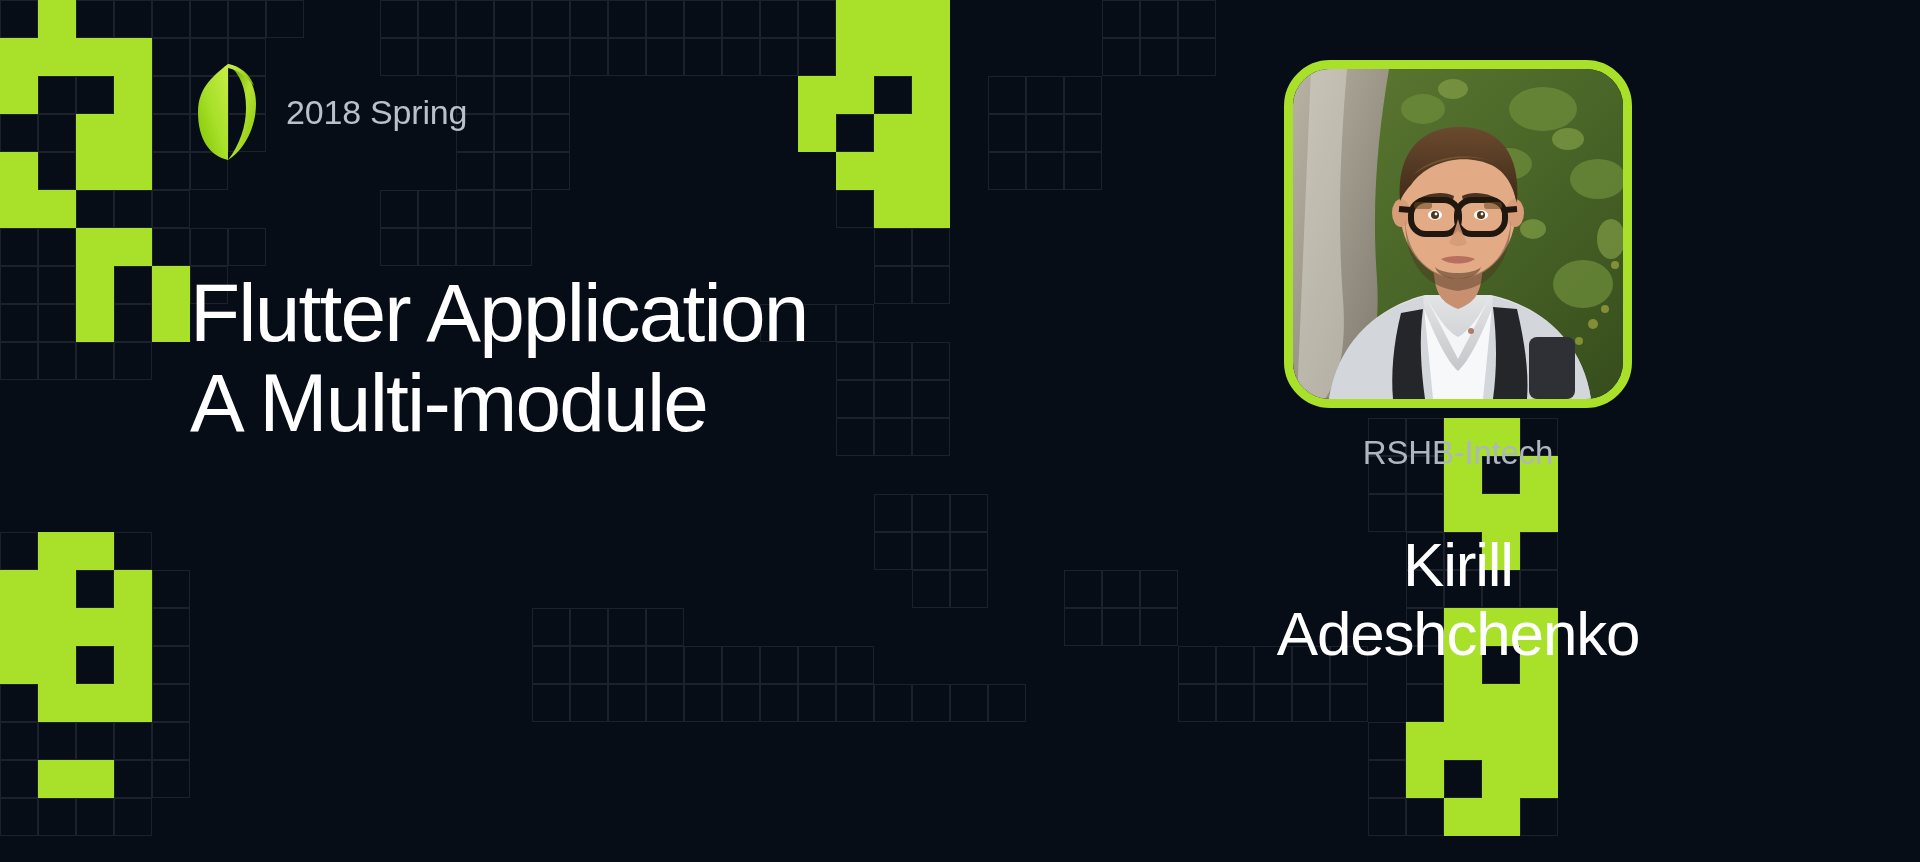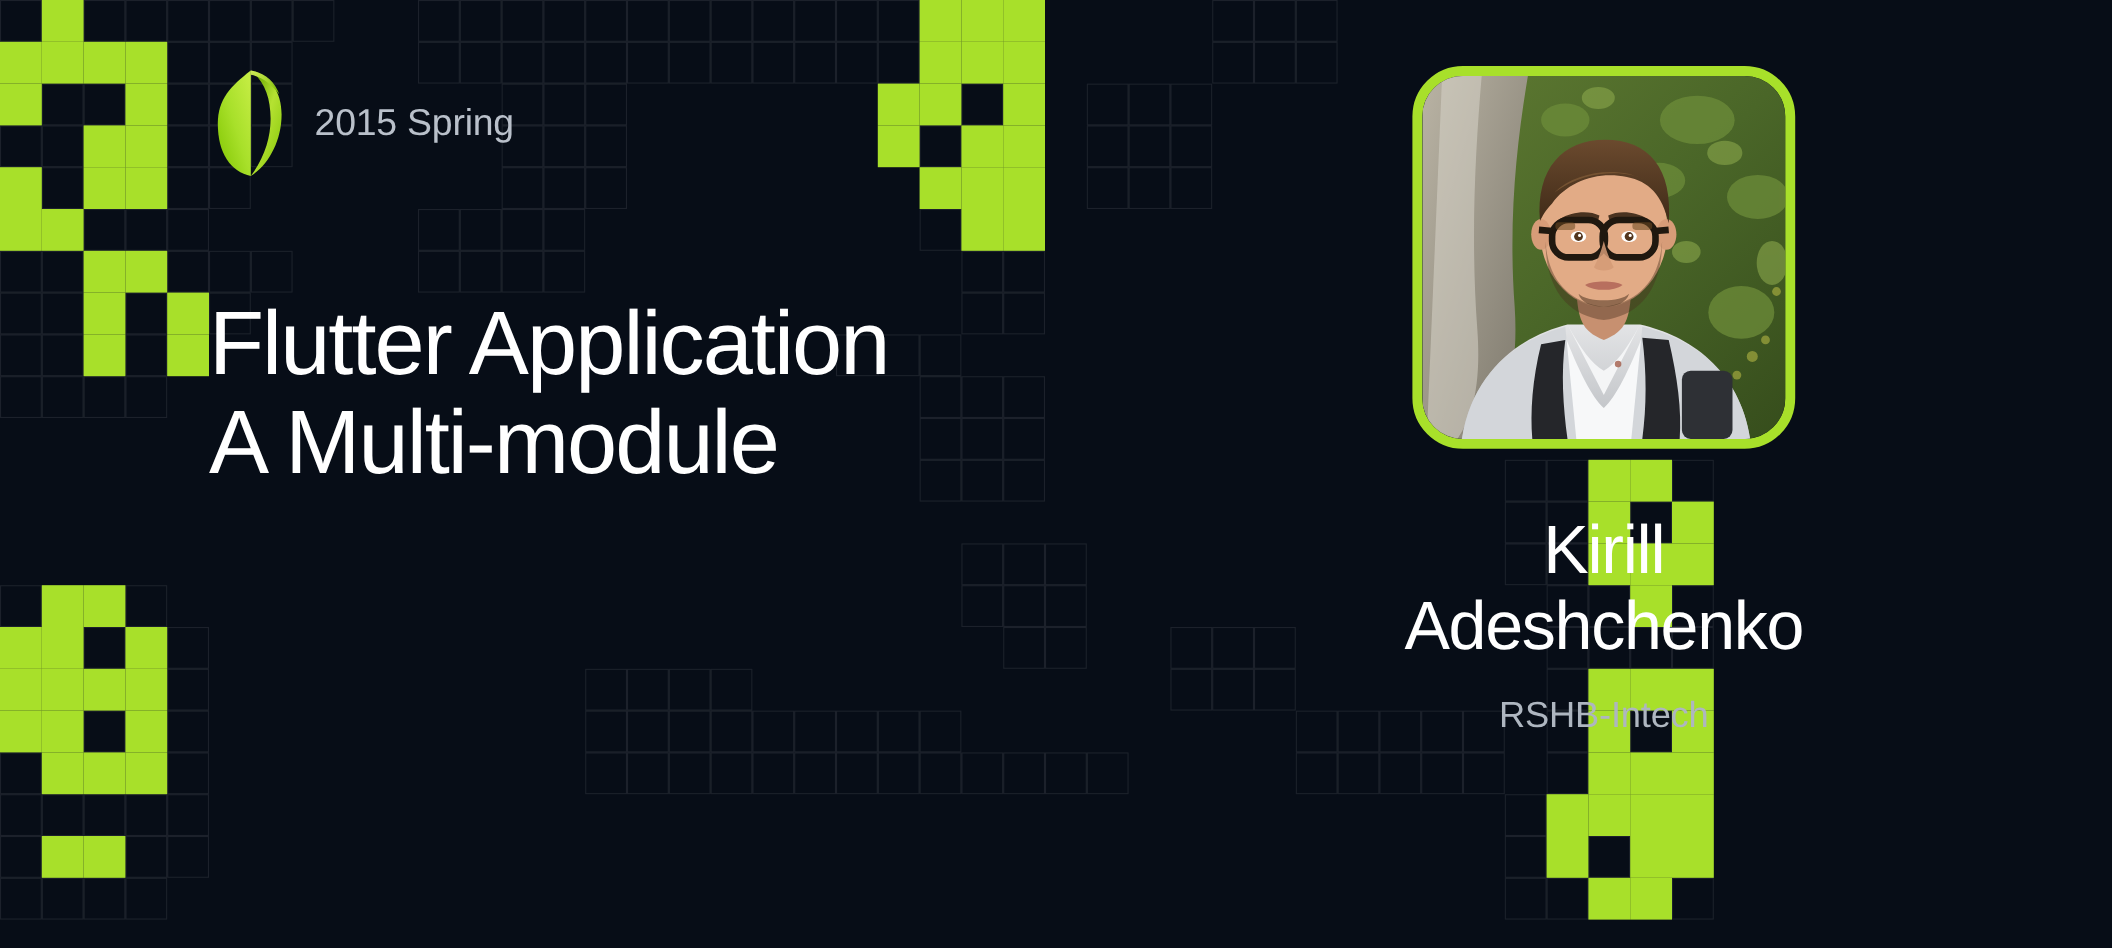--- a/index.html
+++ b/index.html
@@ -489,21 +489,21 @@
       <path d="M38 8 C 20 22, 8 34, 8 56 C 8 84, 20 100, 38 104 Z" fill="url(#lg-a)"></path>
 
       <path d="M38 8 C 54 12, 66 26, 66 48 C 66 72, 54 94, 38 104
                C 50 88, 56 70, 56 52 C 56 32, 50 18, 38 8 Z" fill="url(#lg-b)"></path>
 
       <path d="M38 8 C 50 10, 60 18, 64 30 C 56 20, 48 14, 38 12 Z" fill="url(#lg-c)" opacity="0.95"></path>
 
       <path d="M40 42 L 58 56 L 40 70 Z" fill="#070d17" opacity="0.0"></path>
     </svg>
     <div id="logo-text">
-      <div id="logo-edition">2015 Spring</div>
+      <div id="logo-edition">2018 Spring</div>
     </div>
   </div>
 
   <h1 id="headline">
     <span class="line">Flutter Application</span>
     <span class="line">A Multi-module</span>
   </h1>
 
   <div id="speaker-block">
     <div id="speaker-photo-frame">
@@ -607,20 +607,20 @@
         <path d="M148 190 C 156 186, 174 186, 182 190 C 174 196, 156 196, 148 190 Z" fill="#b86f5e"></path>
 
         <path d="M112 150 C 112 196, 134 218, 165 222 C 196 218, 218 196, 218 150
                  C 216 186, 196 206, 165 210 C 134 206, 114 186, 112 150 Z" fill="#4a3320" opacity="0.42"></path>
         <path d="M142 198 C 150 206, 180 206, 188 198 C 184 214, 146 214, 142 198 Z" fill="#3f2a18" opacity="0.5"></path>
 
         <circle cx="178" cy="262" r="3" fill="#a35c4a" opacity="0.8"></circle>
       </svg>
     </div>
 
+    <div id="speaker-company">RSHB-Intech</div>
     <div id="speaker-name">
       <span class="line">Kirill</span>
       <span class="line">Adeshchenko</span>
     </div>
-    <div id="speaker-company">RSHB-Intech</div>
   </div>
 
 </div>
 
 </body></html>

